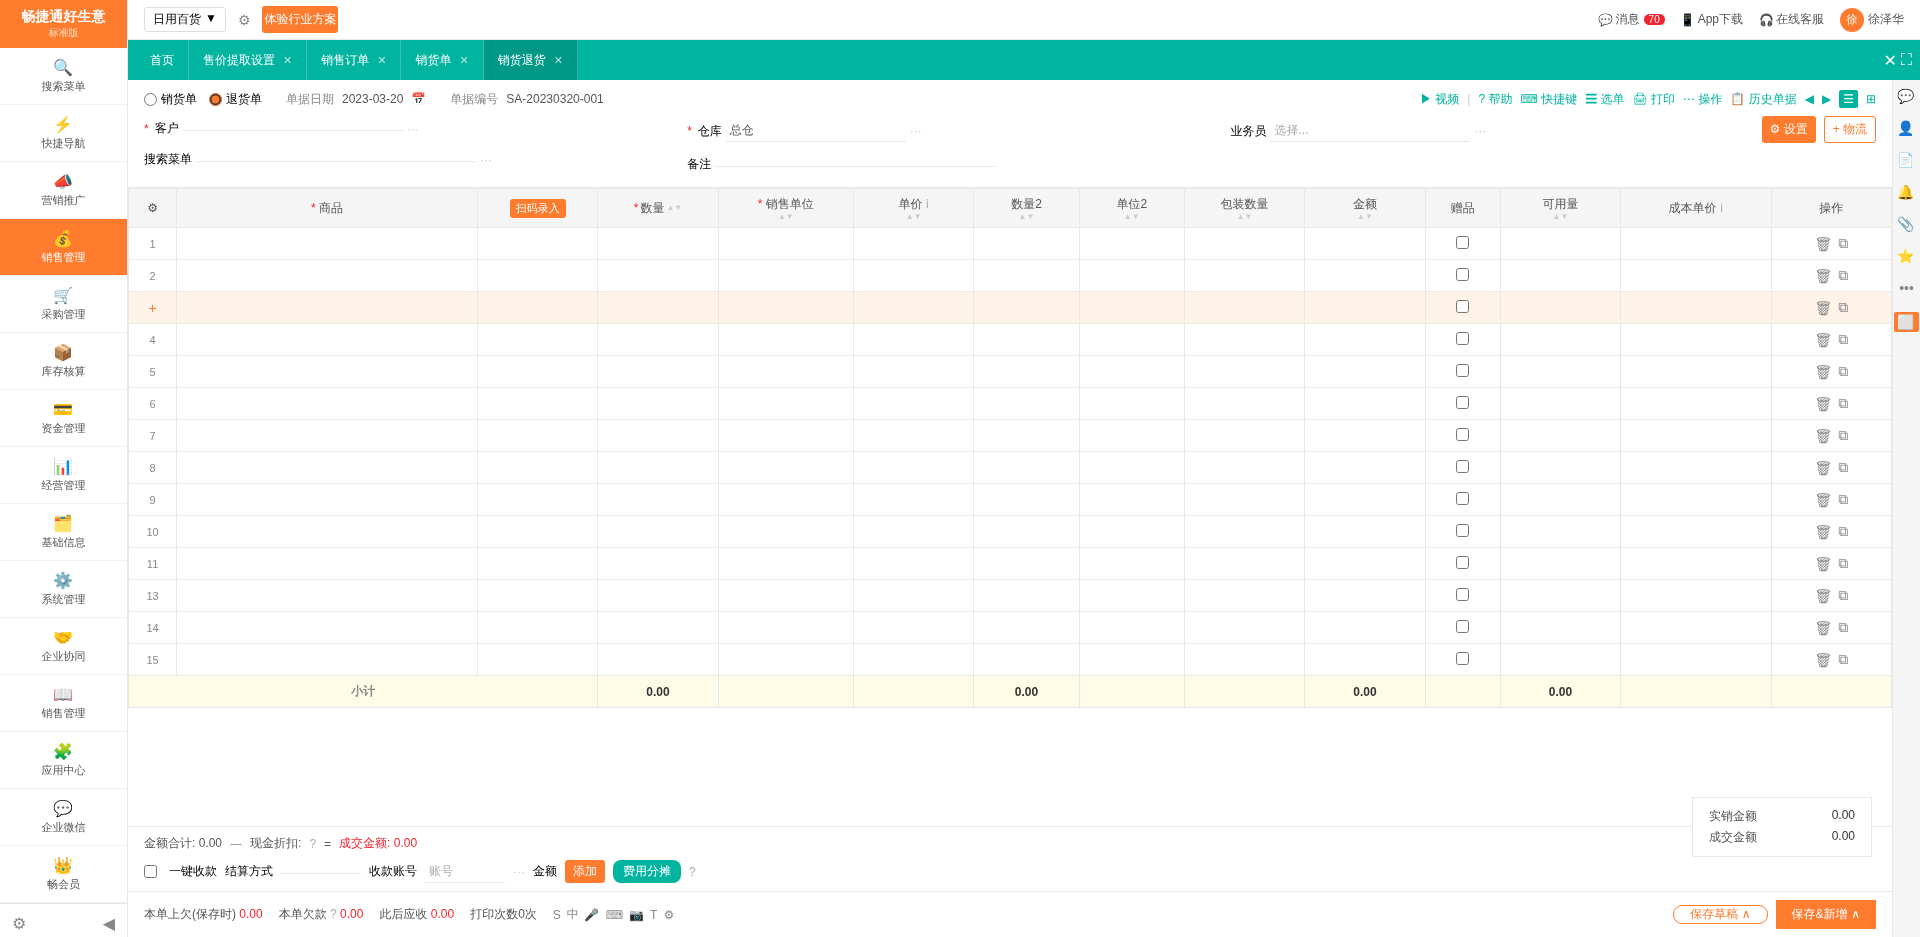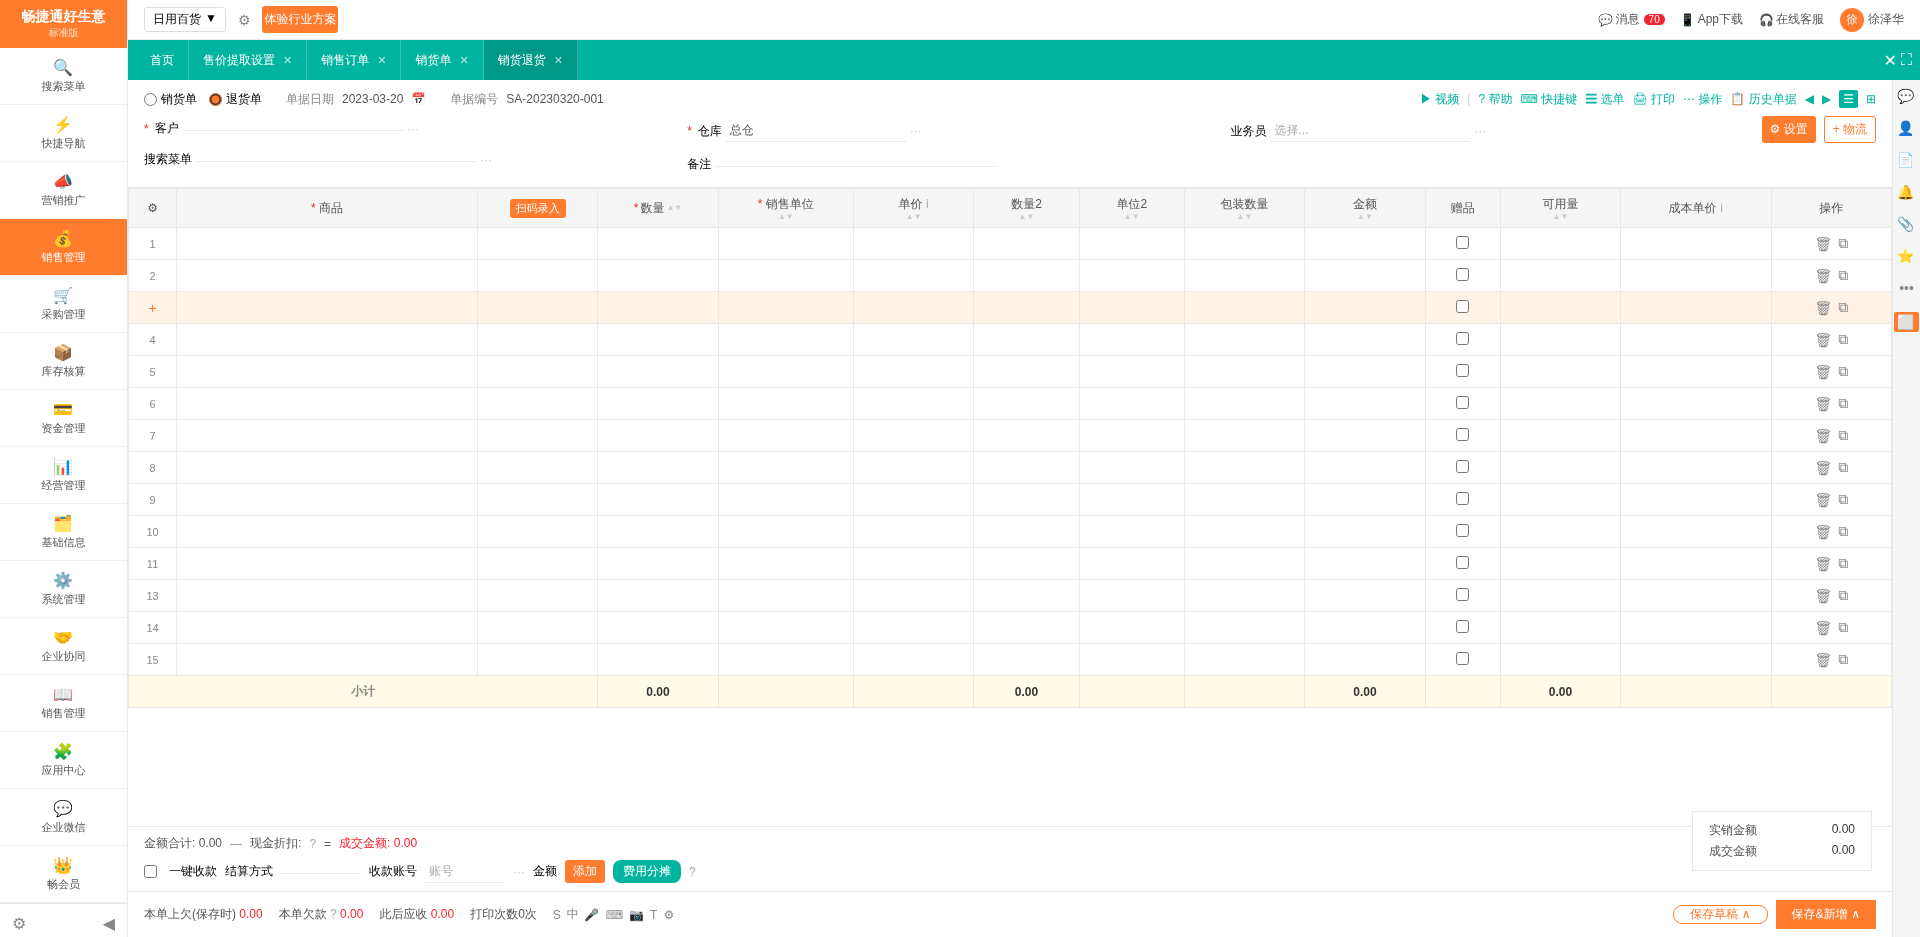--- a/index.html
+++ b/index.html
@@ -723,21 +723,21 @@
       <span class="sp-icon">👤</span>
       <span class="sp-icon">📄</span>
       <span class="sp-icon">🔔</span>
       <span class="sp-icon">📎</span>
       <span class="sp-icon">⭐</span>
       <span class="sp-icon">•••</span>
       <span class="sp-icon active" style="background:#ff7b2e;color:#fff;padding:2px 4px;border-radius:2px;">⬜</span>
     </div>
   </div>
 
-  <div class="right-summary" style="position:fixed; right:48px; bottom:66px; background:#fff; border:1px solid #e8e8e8; padding:8px 16px; min-width:180px; z-index:10;">
+  <div class="right-summary" style="position:fixed; right:48px; bottom:80px; background:#fff; border:1px solid #e8e8e8; padding:8px 16px; min-width:180px; z-index:10;">
     <div class="rs-row">
       <span>实销金额</span>
       <span class="rs-val">0.00</span>
     </div>
     <div class="rs-row">
       <span>成交金额</span>
       <span class="rs-val">0.00</span>
     </div>
   </div>
 </div>

